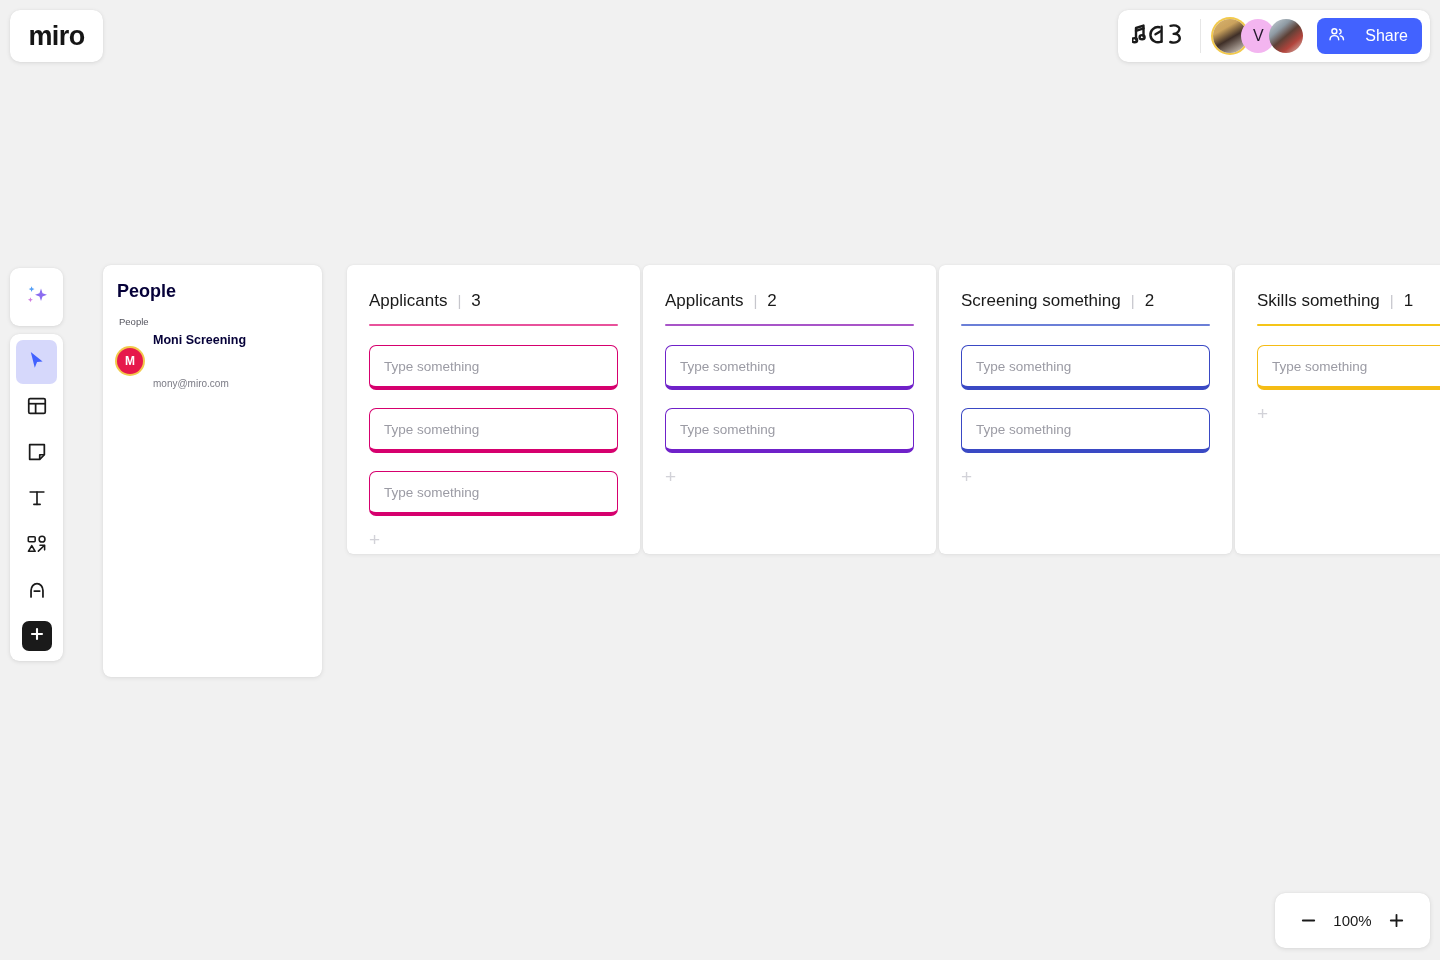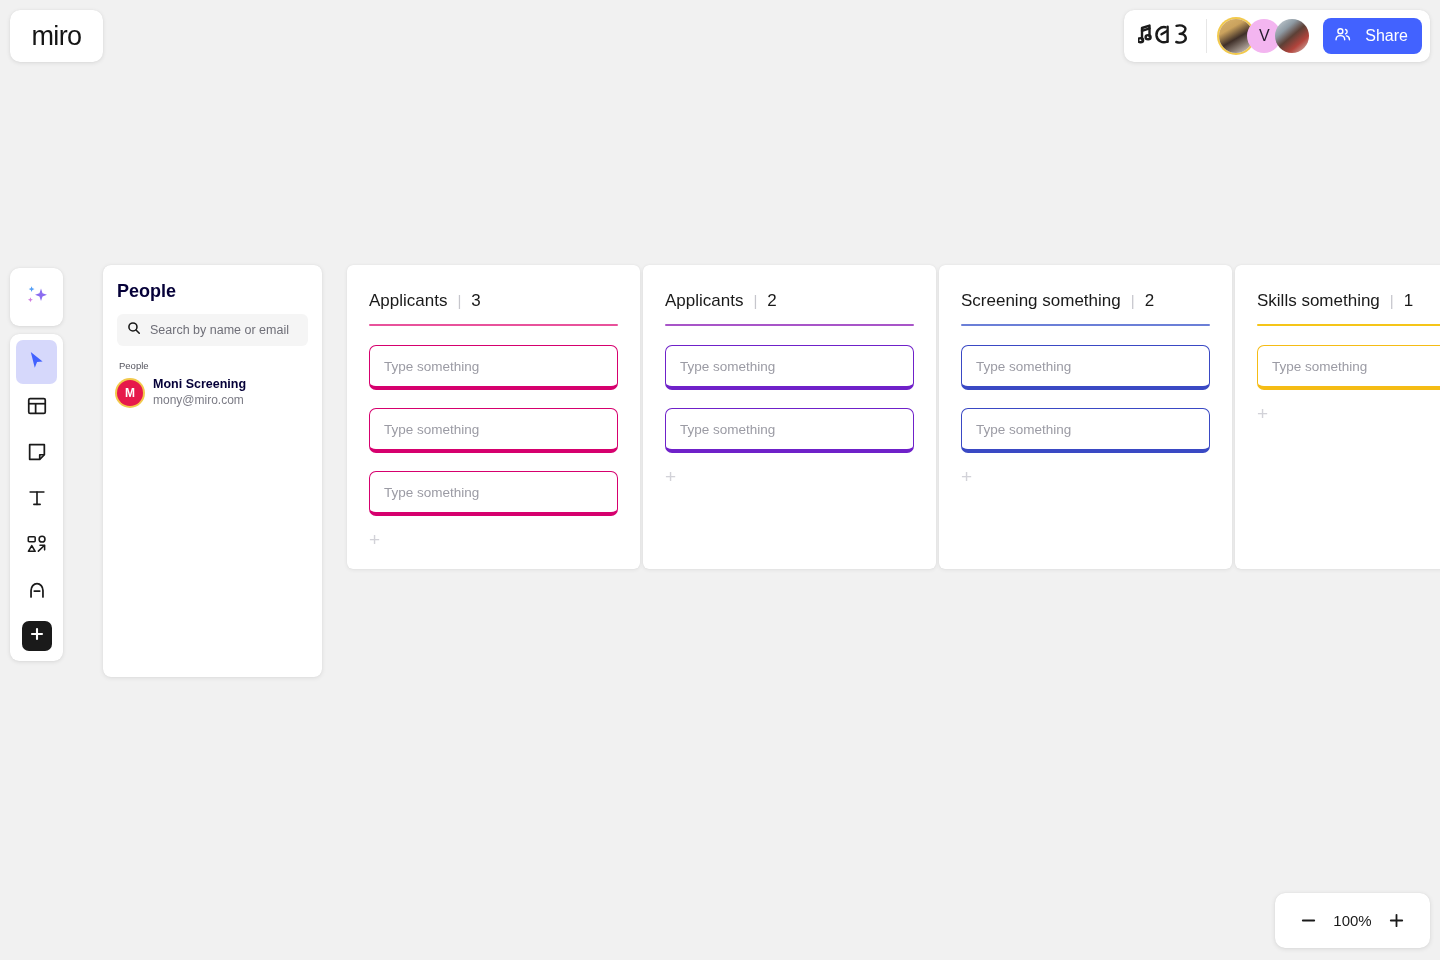--- a/index.html
+++ b/index.html
@@ -26,21 +26,21 @@
     height: 52px;
     background: #ffffff;
     border-radius: 10px;
     box-shadow: 0 1px 4px rgba(0,0,0,0.10), 0 0 1px rgba(0,0,0,0.08);
     display: flex;
     align-items: center;
     justify-content: center;
   }
   .logo-text {
     font-size: 27px;
-    font-weight: 400;
+    font-weight: 700;
     color: #151515;
     letter-spacing: -0.6px;
     line-height: 1;
   }
 
   
   .topbar {
     position: absolute;
     right: 10px;
     top: 10px;
@@ -94,21 +94,21 @@
     background: linear-gradient(150deg, #d9b470 0%, #caa25d 30%, #3f2f28 55%, #e9e0d6 100%);
     z-index: 1;
   }
   .avatar-photo-2 {
     background: linear-gradient(140deg, #cfd8dd 0%, #8e9aa3 30%, #5d4036 50%, #b2443c 72%, #d8cfc6 100%);
     z-index: 3;
   }
   .share-btn {
     display: flex;
     align-items: center;
-    gap: 14px;
+    gap: 20px;
     background: #4262ff;
     color: #ffffff;
     border: none;
     border-radius: 8px;
     height: 36px;
     padding: 0 14px 0 11px;
     font-size: 16px;
     font-family: "Liberation Sans", sans-serif;
     cursor: pointer;
     margin-left: 4px;
@@ -228,39 +228,40 @@
     box-shadow: 0 0 0 2px #f2c94c;
     flex: none;
   }
   .person-name {
     font-size: 12.5px;
     font-weight: 700;
     color: #050038;
     line-height: 1.25;
   }
   .person-email {
-    font-size: 12px;
+    font-size: 10px;
     color: #7b7b85;
     line-height: 1.3;
+    margin-top: 28px;
   }
 
   
   .board {
     position: absolute;
     left: 347px;
     top: 265px;
     display: flex;
     gap: 3px;
   }
   .column {
     width: 293px;
     background: #ffffff;
     border-radius: 6px;
     box-shadow: 0 1px 4px rgba(0,0,0,0.07), 0 0 1px rgba(0,0,0,0.10);
-    padding: 26px 22px 20px 22px;
+    padding: 26px 22px 5px 22px;
     display: flex;
     flex-direction: column;
     flex: none;
   }
   .col-header {
     display: flex;
     align-items: baseline;
     gap: 10px;
     font-size: 17px;
     color: #1a1a1a;
@@ -450,29 +451,20 @@
         <path d="M7 2 V12"></path>
           <path d="M2 7 H12"></path>
       </svg>
     </span>
   </div>
 </div>
 
 <div class="people-panel">
   <div class="people-title">People</div>
 
-  <div class="search-box">
-    <span>
-      <svg width="14" height="14" viewBox="0 0 16 16" fill="none" stroke="#1a1a1a" stroke-width="1.8" stroke-linecap="round">
-        <circle cx="6.8" cy="6.8" r="4.6"></circle>
-        <path d="M10.3 10.3 L14 14"></path>
-      </svg>
-    </span>
-    <input class="search-input" type="text" placeholder="Search by name or email" style="">
-  </div>
 
   <div class="online-label">People</div>
 
   <div class="person-row">
     <div class="person-avatar">M</div>
     <div>
       <div class="person-name">Moni Screening</div>
       <div class="person-email">mony@miro.com</div>
     </div>
   </div>

